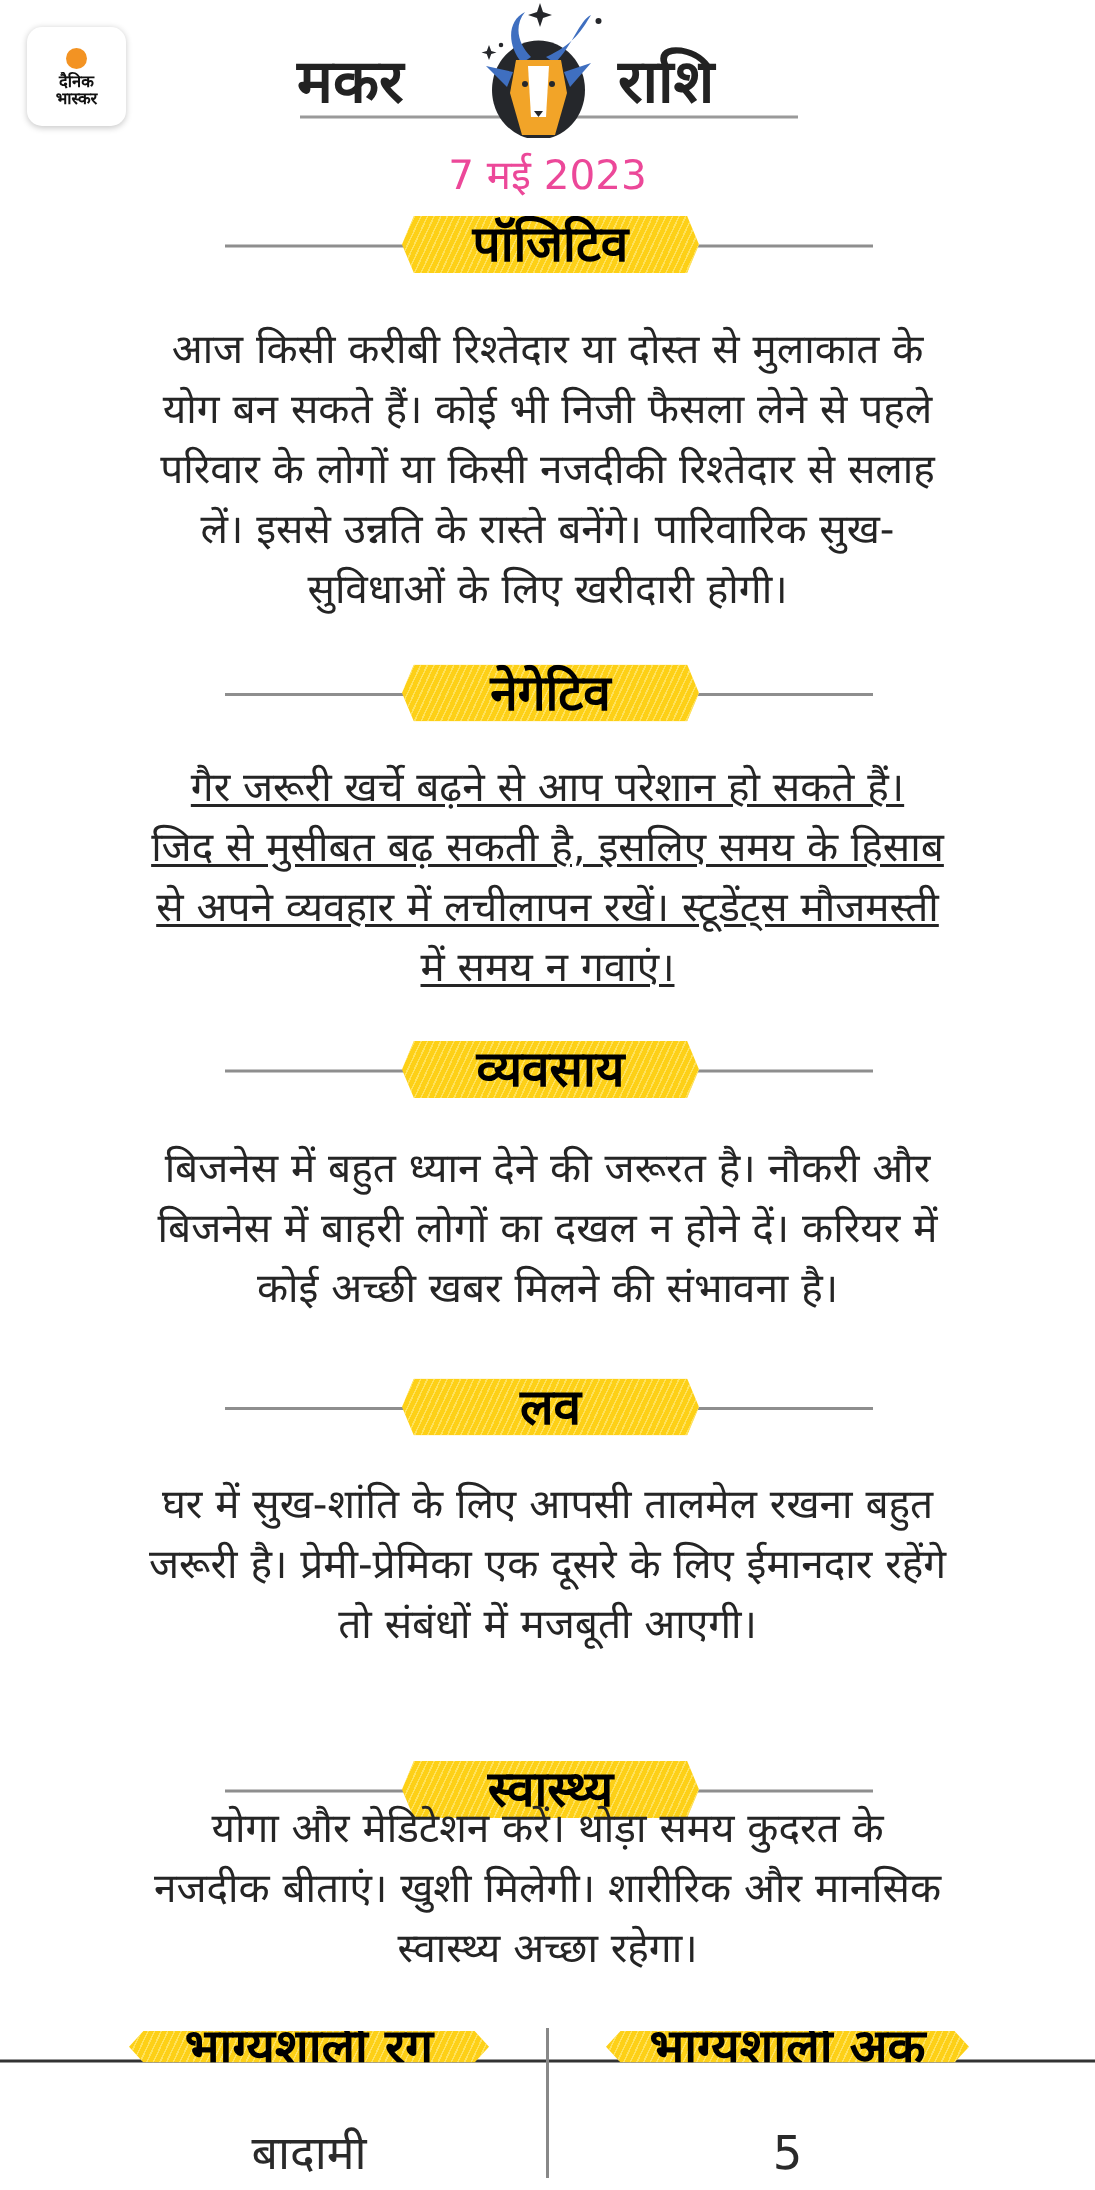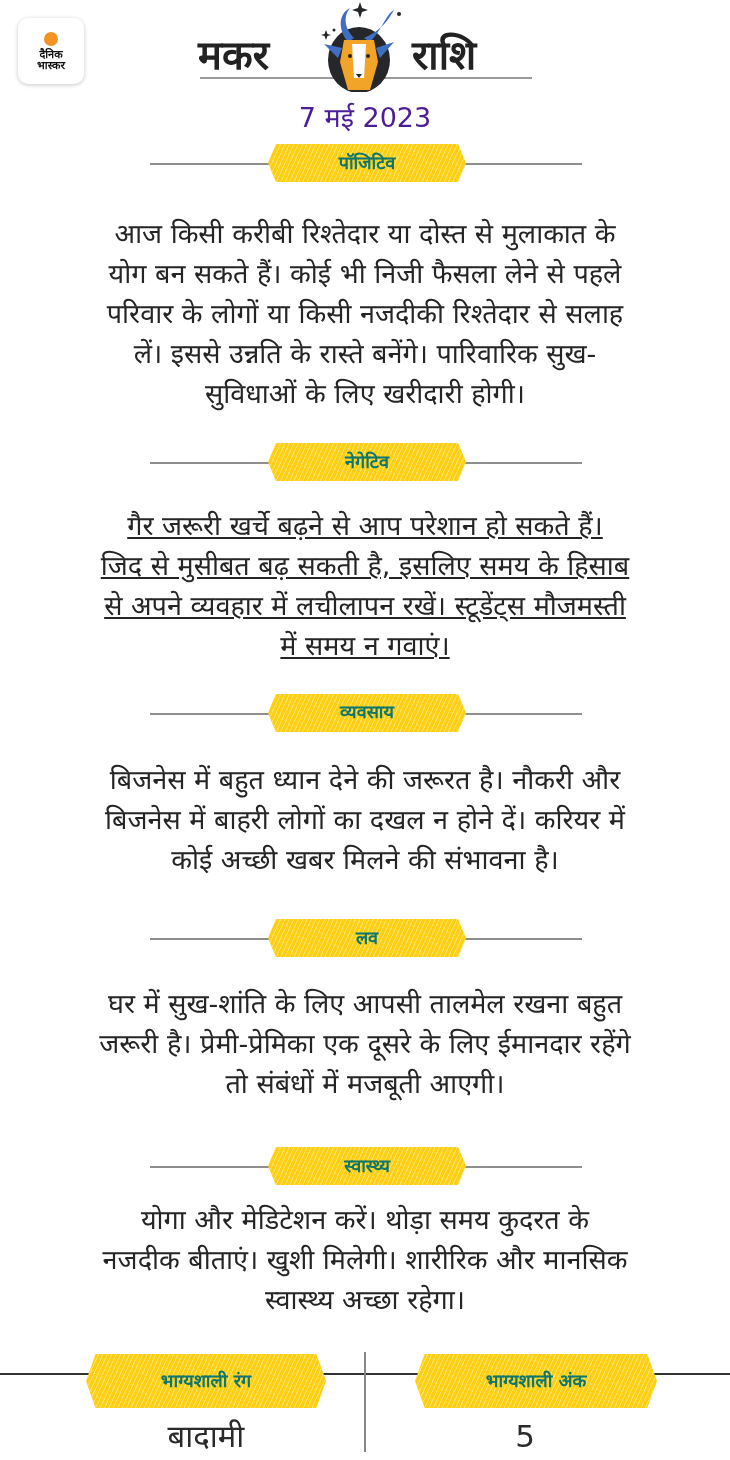--- a/index.html
+++ b/index.html
@@ -17,47 +17,47 @@
 
   .header { position: absolute; left: 0; top: 0; width: 681px; height: 90px; }
   .title-line { position: absolute; left: 200px; top: 77px; width: 332px; height: 2px; background: #9a9a9a; }
   .title-left, .title-right {
     position: absolute; top: 32px; font-size: 40px; font-weight: bold; color: #222; line-height: 46px;
   }
   .title-left { left: 198px; }
   .title-right { left: 412px; }
   .goat { position: absolute; left: 312px; top: 0; width: 94px; height: 92px; }
 
-  .date { position: absolute; left: 0; width: 730px; top: 100px; text-align: center; font-size: 27px; color: #4c1d95; line-height: 36px; }
+  .date { position: absolute; left: 0; width: 730px; top: 100px; text-align: center; font-size: 27px; color: #ec4899; line-height: 36px; }
 
   .section-head { position: absolute; left: 0; width: 730px; height: 44px; }
   .section-head .rule { position: absolute; left: 150px; width: 432px; top: 21px; height: 2px; background: #8e8e8e; }
   .badge {
     position: absolute; left: 268px; width: 198px; top: 2px; height: 38px;
     background: #fdd017;
     clip-path: polygon(4% 0, 96% 0, 100% 50%, 96% 100%, 4% 100%, 0 50%);
     display: flex; align-items: center; justify-content: center;
   }
   .badge::before {
     content: ""; position: absolute; inset: 0;
     background: repeating-linear-gradient(115deg, rgba(255,255,255,0.0) 0 3px, rgba(255,240,150,0.55) 3px 4px);
   }
-  .badge span { position: relative; font-size: 18px; font-weight: bold; color: #0f766e; line-height: 30px; }
+  .badge span { position: relative; font-size: 33px; font-weight: bold; color: #000000; line-height: 30px; }
 
   .para {
     position: absolute; left: 16px; width: 698px; text-align: center;
     font-size: 27px; line-height: 40px; color: #252525; font-family: "DejaVu Sans", sans-serif;
   }
 
   .lucky { position: absolute; left: 0; top: 1348px; width: 730px; height: 112px; }
   .lucky .hline { position: absolute; left: 0; width: 730px; top: 25px; height: 2px; background: #333; }
   .lucky .vline { position: absolute; left: 364px; top: 4px; width: 2px; height: 100px; background: #888; }
-  .lucky .badge { top: 6px; height: 54px; }
+  .lucky .badge { top: 6px; height: 21px; }
   .lucky .badge.b1 { left: 86px; width: 240px; }
-  .lucky .badge.b2 { left: 415px; width: 242px; }
+  .lucky .badge.b2 { left: 404px; width: 242px; }
   .lucky .val { position: absolute; top: 70px; font-size: 31px; line-height: 36px; color: #2a2a2a; text-align: center; }
   .lucky .v1 { left: 86px; width: 240px; }
   .lucky .v2 { left: 404px; width: 242px; }
 </style>
 </head>
 <body>
 
 <div class="logo">
   <div class="logo-dot"></div>
   <div class="logo-text">दैनिक</div>
@@ -114,21 +114,21 @@
       <span>नेगेटिव</span>
     </div>
 </div>
 <div class="para" style="top:506px;text-decoration:underline;">
   <div>गैर जरूरी खर्चे बढ़ने से आप परेशान हो सकते हैं।</div>
   <div>जिद से मुसीबत बढ़ सकती है, इसलिए समय के हिसाब</div>
   <div>से अपने व्यवहार में लचीलापन रखें। स्टूडेंट्स मौजमस्ती</div>
   <div>में समय न गवाएं।</div>
 </div>
 
-<div class="section-head" style="top:692px;font-family:Liberation Mono, monospace;">
+<div class="section-head" style="top:692px;">
   <div class="rule"></div>
   <div class="badge">
       <span>व्यवसाय</span>
     </div>
 </div>
 <div class="para" style="top:760px;">
   <div>बिजनेस में बहुत ध्यान देने की जरूरत है। नौकरी और</div>
   <div>बिजनेस में बाहरी लोगों का दखल न होने दें। करियर में</div>
   <div>कोई अच्छी खबर मिलने की संभावना है।</div>
 </div>
@@ -138,21 +138,21 @@
   <div class="badge">
       <span>लव</span>
     </div>
 </div>
 <div class="para" style="top:984px;">
   <div>घर में सुख-शांति के लिए आपसी तालमेल रखना बहुत</div>
   <div>जरूरी है। प्रेमी-प्रेमिका एक दूसरे के लिए ईमानदार रहेंगे</div>
   <div>तो संबंधों में मजबूती आएगी।</div>
 </div>
 
-<div class="section-head" style="top:1145px;">
+<div class="section-head" style="top:1172px;">
   <div class="rule"></div>
   <div class="badge">
       <span>स्वास्थ्य</span>
     </div>
 </div>
 <div class="para" style="top:1200px;">
   <div>योगा और मेडिटेशन करें। थोड़ा समय कुदरत के</div>
   <div>नजदीक बीताएं। खुशी मिलेगी। शारीरिक और मानसिक</div>
   <div>स्वास्थ्य अच्छा रहेगा।</div>
 </div>

